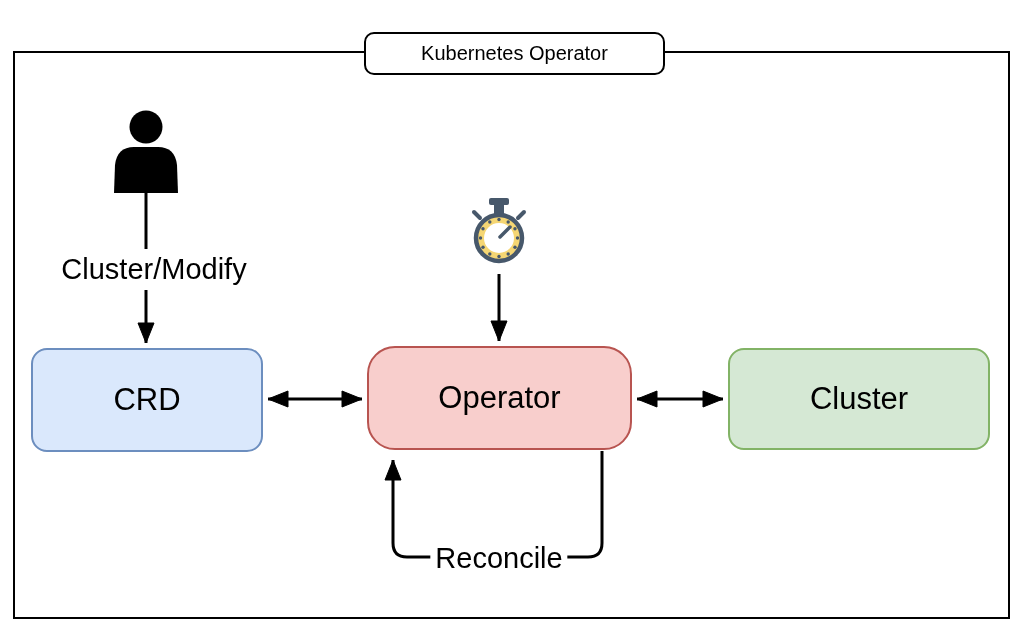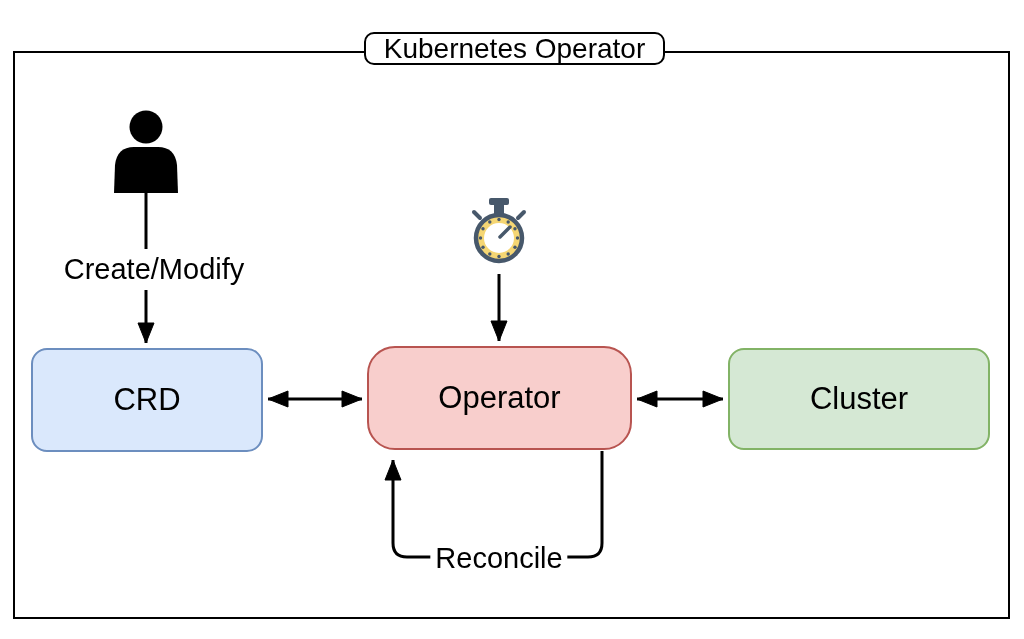--- a/index.html
+++ b/index.html
@@ -2,24 +2,24 @@
 <html><head>
 <meta charset="utf-8">
 <style>
   html,body{margin:0;padding:0;background:#ffffff;}
   body{width:1024px;height:639px;position:relative;overflow:hidden;
        font-family:"Liberation Sans","DejaVu Sans",sans-serif;color:#000;}
   .canvas{position:absolute;inset:0;}
   .outer-frame{position:absolute;left:13px;top:51px;width:997px;height:568px;
        border:2.5px solid #000;box-sizing:border-box;background:transparent;}
   .connectors{position:absolute;left:0;top:0;width:1024px;height:639px;}
-  .title-box{position:absolute;left:364px;top:32px;width:301px;height:33px;
+  .title-box{position:absolute;left:364px;top:32px;width:301px;height:43px;
        background:#fff;border:2.5px solid #000;border-radius:10px;box-sizing:border-box;
        display:flex;align-items:center;justify-content:center;
-       font-size:28px;z-index:5;}
+       font-size:20px;z-index:5;}
   .node{position:absolute;border:2.5px solid;border-radius:16px;box-sizing:border-box;
        display:flex;flex-direction:column;align-items:center;justify-content:center;
        font-size:31px;line-height:36px;text-align:center;z-index:3;}
   .node-crd{left:31px;top:348px;width:232px;height:104px;}
   .node-operator{left:367px;top:346px;width:265px;height:104px;}
   .node-cluster{left:728px;top:348px;width:262px;height:102px;}
   .edge-label{position:absolute;transform:translate(-50%,-50%);background:#fff;
        padding:0 5px;font-size:29px;white-space:nowrap;z-index:4;}
   .lbl-create{left:154px;top:269px;}
   .lbl-period{left:513px;top:177px;}
@@ -82,21 +82,21 @@
       <circle cx="13.5" cy="42" r="1.7"></circle>
         <circle cx="16" cy="51.2" r="1.7"></circle>
       <circle cx="22.8" cy="58" r="1.7"></circle>
         <circle cx="32" cy="60.5" r="1.7"></circle>
       <circle cx="41.2" cy="58" r="1.7"></circle>
         <circle cx="48" cy="51.2" r="1.7"></circle>
     </g>
     <path d="M33,41 L43,31" fill="none" stroke-width="3.5" stroke-linecap="round" stroke="#47586b"></path>
   </svg>
 
-  <div class="edge-label lbl-create">Create/Modify</div>
+  <div class="edge-label lbl-create">Cluster/Modify</div>
   <div class="edge-label lbl-reconcile">Reconcile</div>
 
   <div class="node node-crd" style="background-color: rgb(218, 232, 252); border-color: rgb(108, 142, 191);">
     <span>CRD</span>
   </div>
 
   <div class="node node-operator" style="background-color: rgb(248, 206, 204); border-color: rgb(184, 84, 80); border-radius: 28px;">
     <span>Operator</span>
   </div>
 

